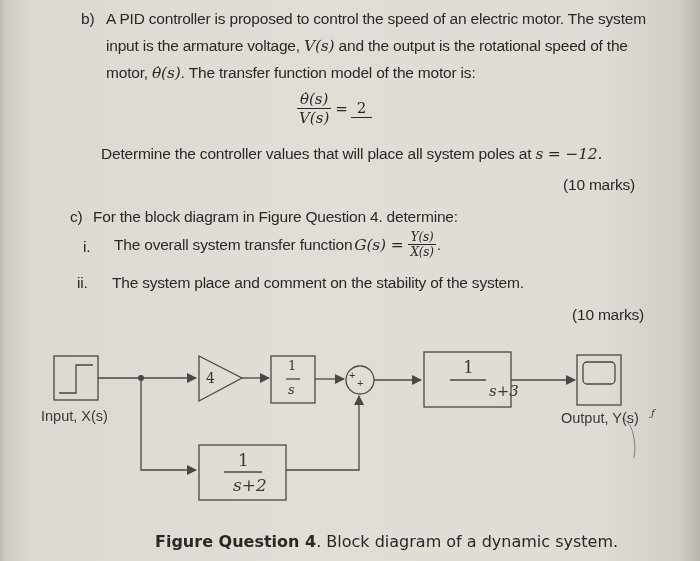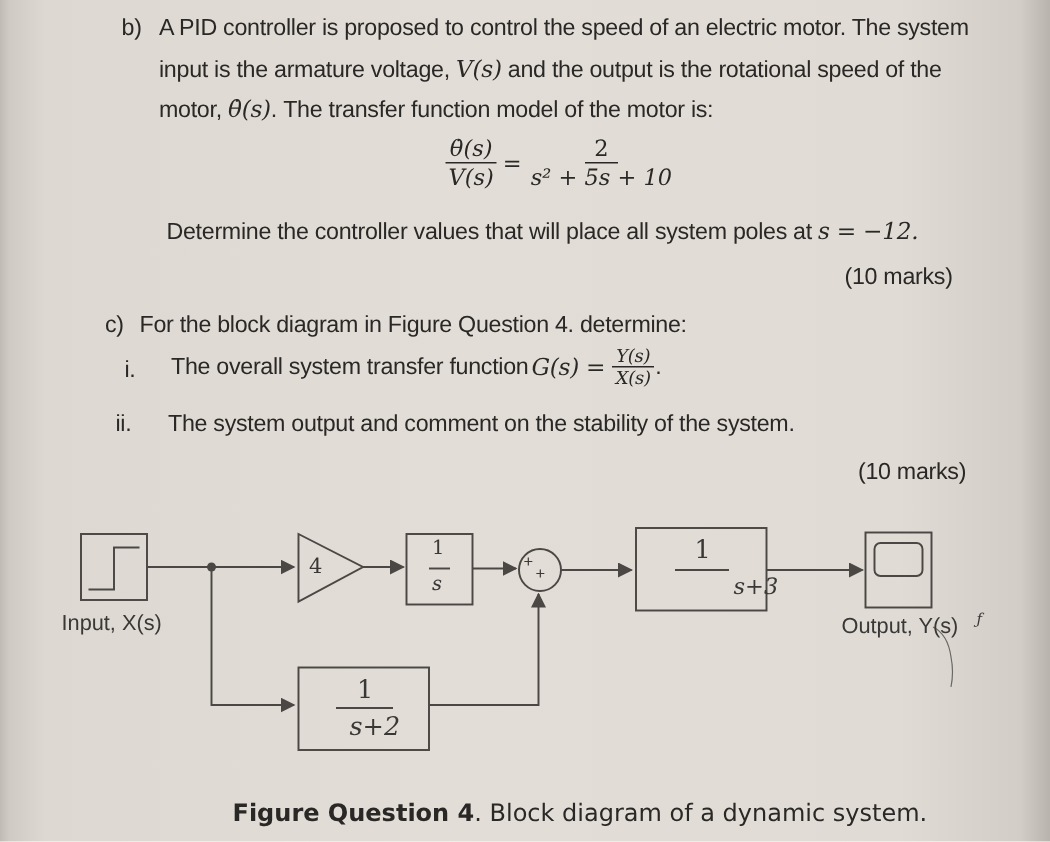--- a/index.html
+++ b/index.html
@@ -31,45 +31,44 @@
 </div>
 
 <div class="abs math" style="left:296px; top:90px; font-size:15px; display:flex; align-items:center;">
   <span class="frac">
     <span class="num">θ̇(s)</span>
     <span class="den">V(s)</span>
   </span>
   <span style="font-style:normal; margin:0 3px;">=</span>
   <span class="frac">
     <span class="num" style="font-style:normal; padding:0 6px;">2</span>
-    <span class="den">s² + 5s + 10</span>
   </span>
 </div>
 
-<div class="abs txt" style="left:111px; top:145px;">
+<div class="abs txt" style="left:101px; top:145px;">
   <span>Determine the controller values that will place all system poles at </span><span class="math">s  =  −12.</span>
 </div>
 <div class="abs txt" style="left:563px; top:176px;">(10 marks)</div>
 
 <div class="abs txt" style="left:70px; top:208px;">c)</div>
 <div class="abs txt" style="left:93px; top:208px;">For the block diagram in Figure Question 4. determine:</div>
 
 <div class="abs txt" style="left:83px; top:238px;">i.</div>
 <div class="abs txt" style="left:114px; top:230px; display:flex; align-items:center;">
   <span>The overall system transfer function </span>
   <span class="math" style="margin:0 4px 0 2px;">G(s) =</span>
   <span class="frac math" style="font-size:12px;">
     <span class="num">Y(s)</span>
     <span class="den">X(s)</span>
   </span>
   <span>.</span>
 </div>
 
 <div class="abs txt" style="left:77px; top:274px;">ii.</div>
-<div class="abs txt" style="left:112px; top:274px;">The system output and comment on the stability of the system.</div>
+<div class="abs txt" style="left:112px; top:274px;">The system place and comment on the stability of the system.</div>
 <div class="abs txt" style="left:572px; top:306px;">(10 marks)</div>
 
 <svg class="abs" style="left:0; top:0;" width="700" height="561">
   <defs>
     <marker id="arr" markerWidth="10" markerHeight="10" refX="9" refY="5" orient="auto" markerUnits="userSpaceOnUse">
       <path d="M0,0 L10,5 L0,10 z" fill="#4a4744"></path>
     </marker>
   </defs>
   <g stroke="#4a4744" stroke-width="1.3" fill="none">
 

